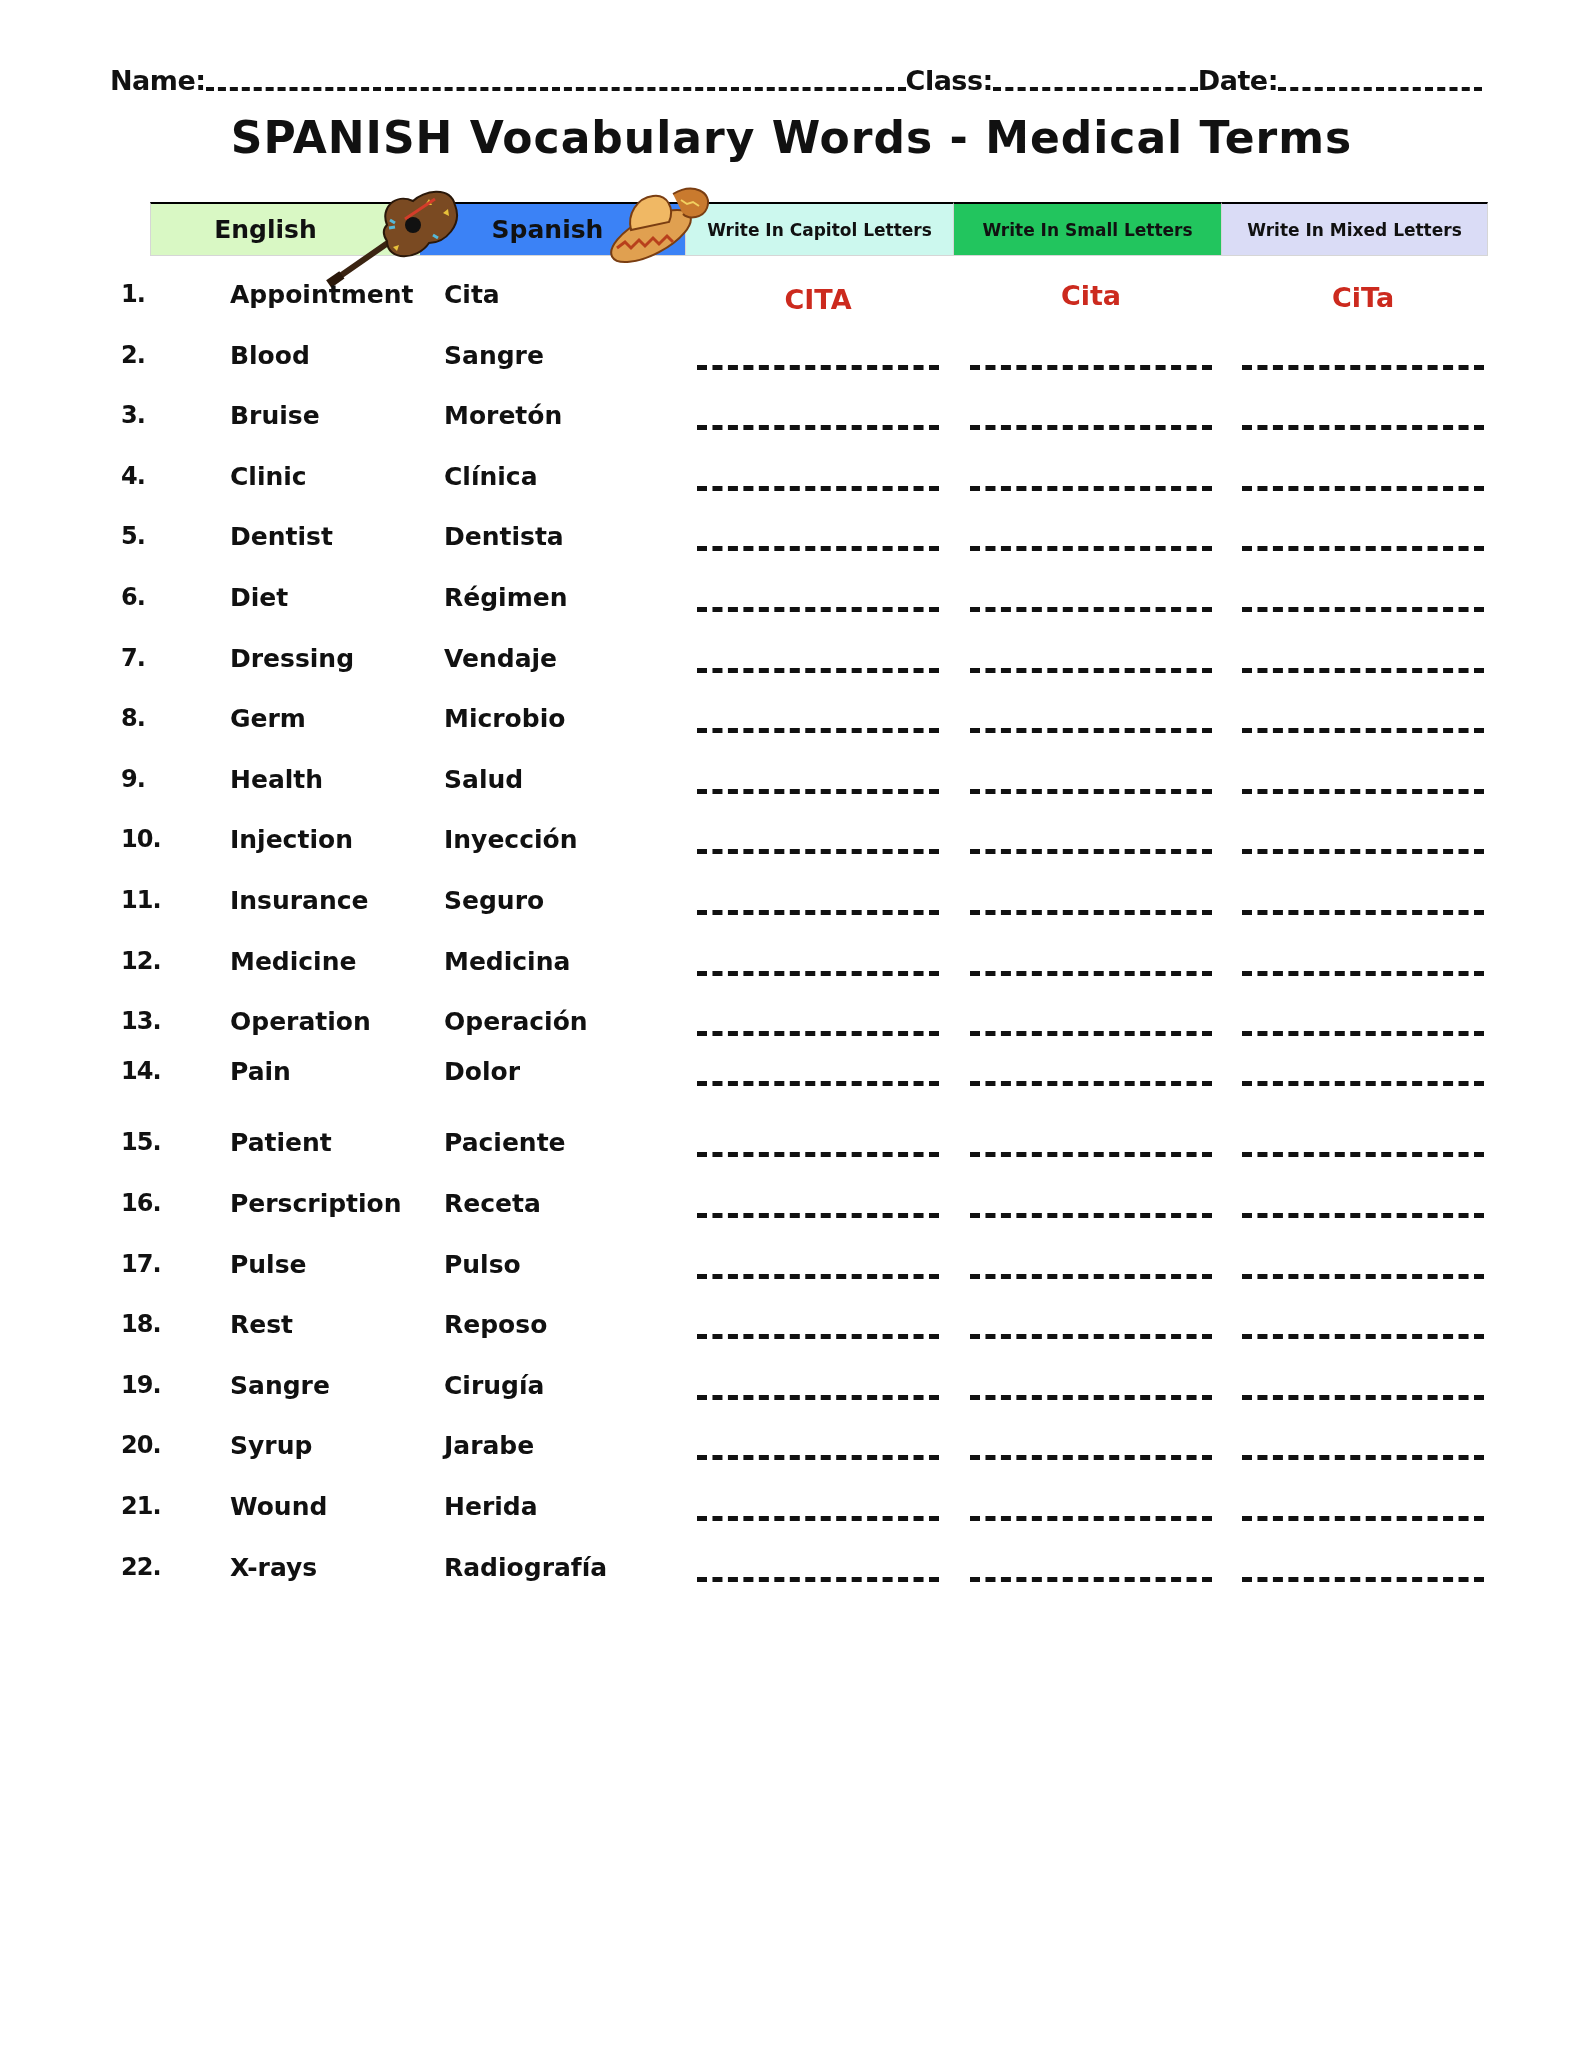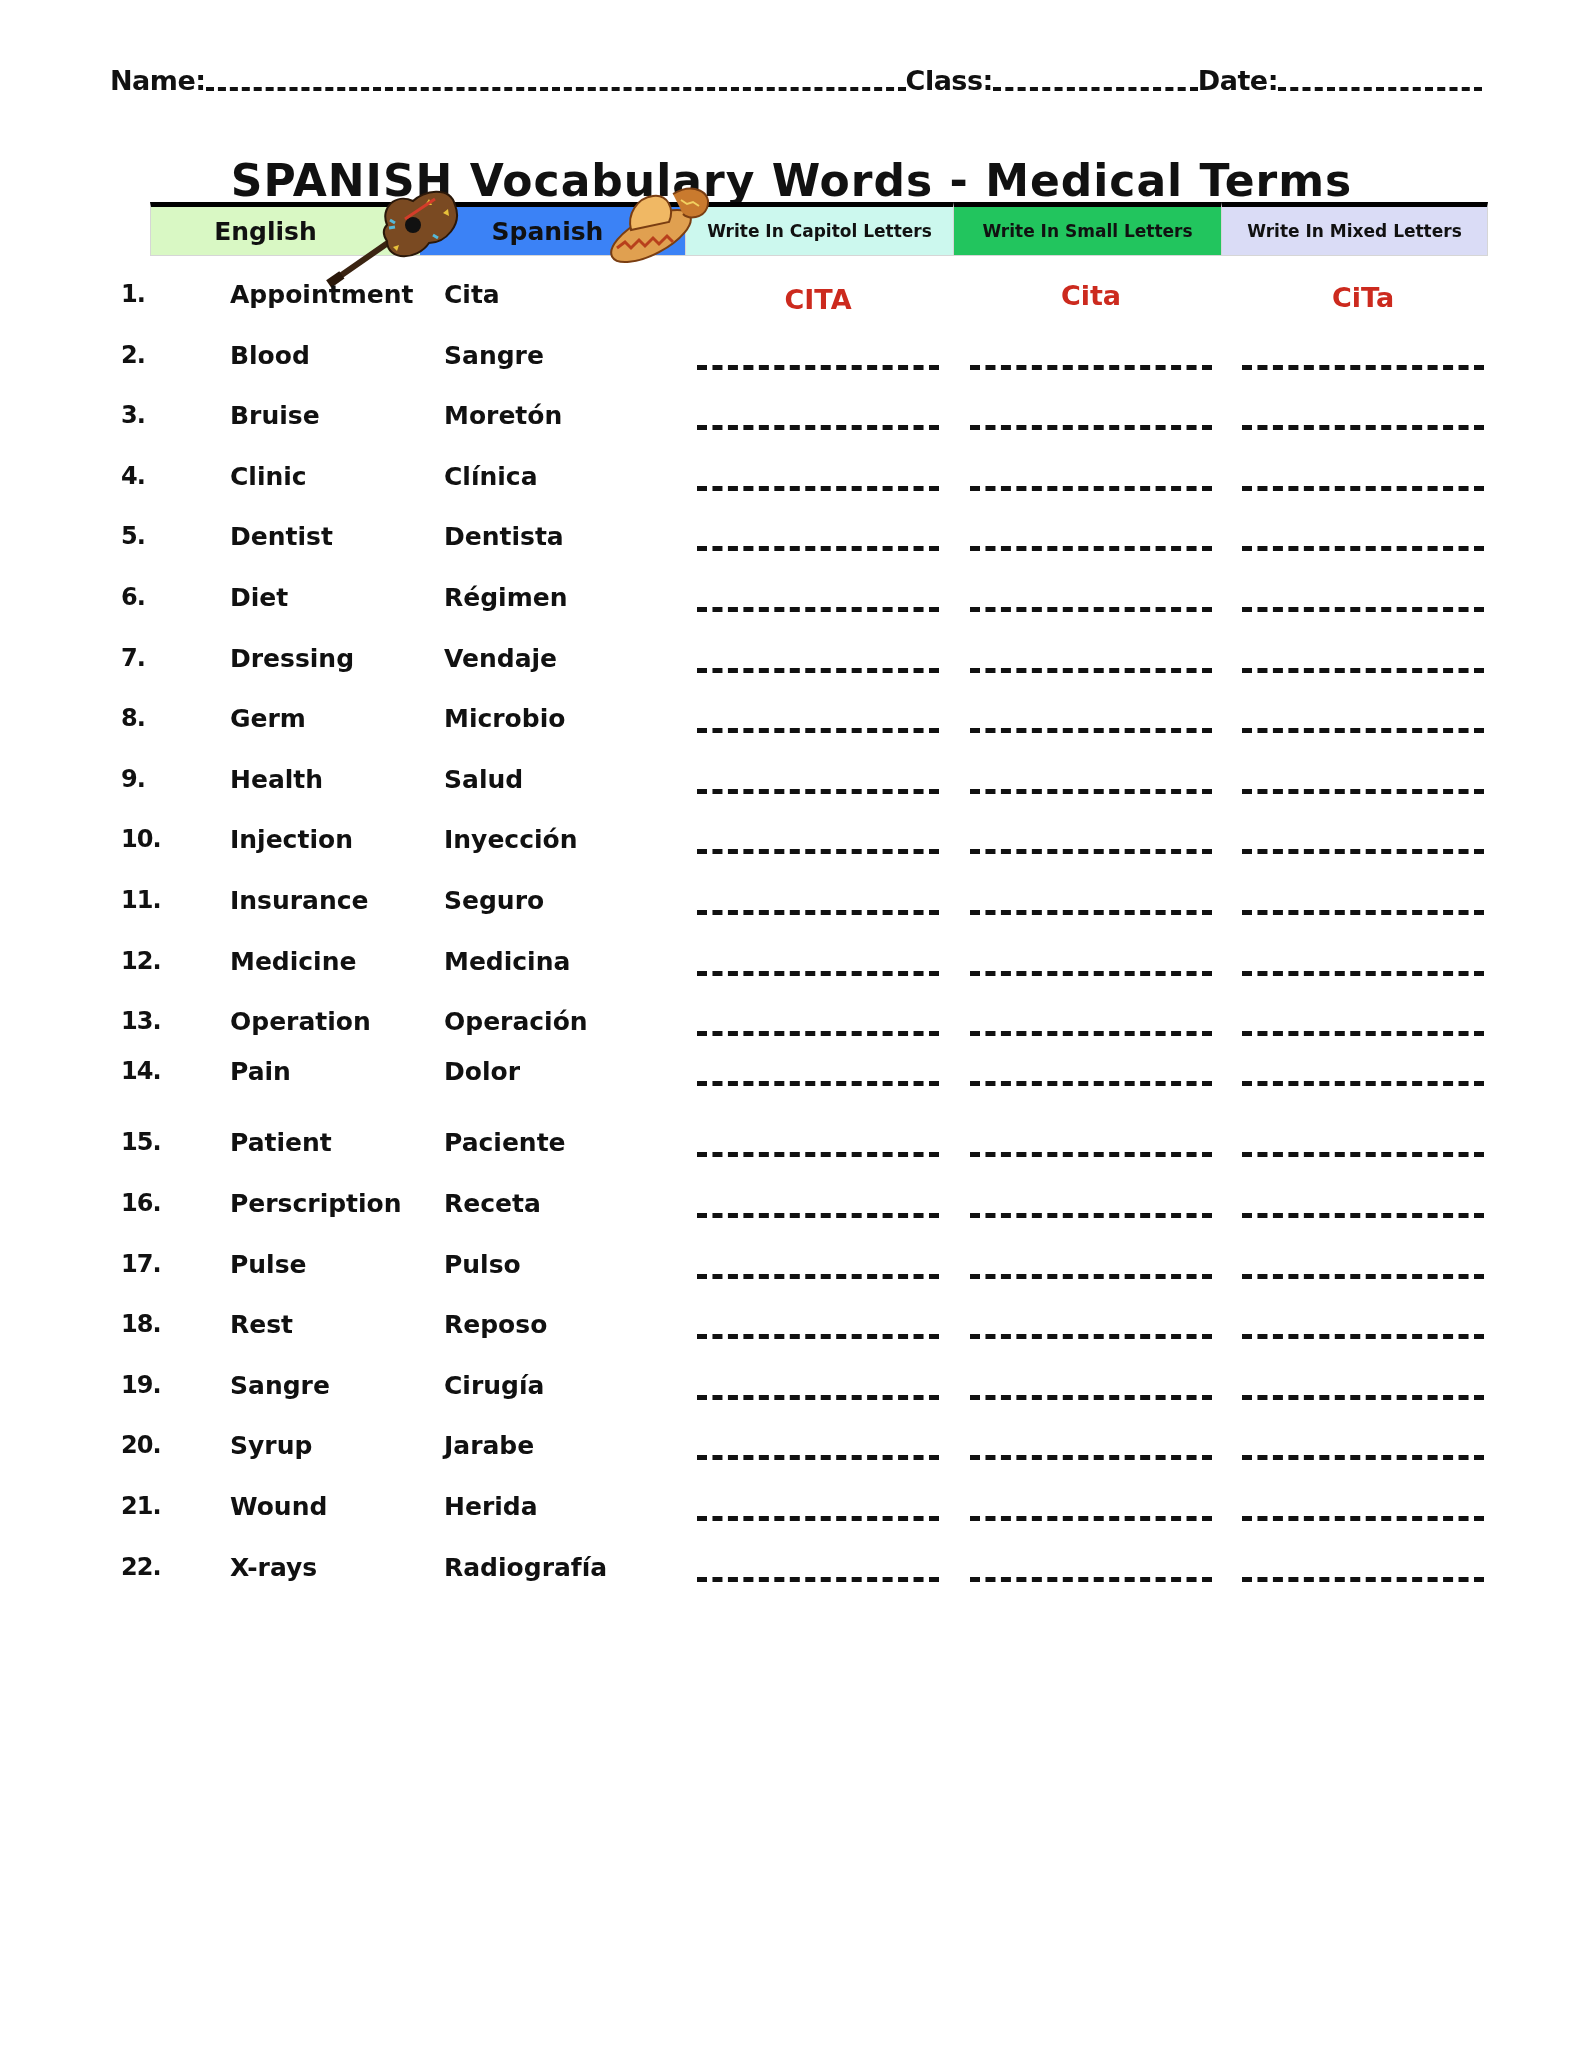--- a/index.html
+++ b/index.html
@@ -9,25 +9,25 @@
 
   .name-line { left:110px; top:62px; width:1372px; height:34px; display:flex; align-items:flex-end;
                font-size:27px; font-weight:bold; letter-spacing:-0.5px; white-space:nowrap; }
   .name-line .lbl { flex:0 0 auto; }
   .name-line .blank { border-bottom:4px dashed #111; height:0; margin-bottom:5px; }
   .blank.name { flex:0 0 700px; }
   .blank.class { flex:0 0 205px; }
   .blank.date { flex:1 1 auto; }
 
   .title { left:0; width:1583px; top:112px; text-align:center; font-size:44px; font-weight:bold;
-           letter-spacing:1px;margin-top:43px; }
+           letter-spacing:1px; }
 
   .header-band { left:150px; top:202px; width:1338px; height:54px; display:flex; }
   .hcell { height:100%; display:flex; align-items:center; justify-content:center;
-           box-sizing:border-box; border-top:5px solid #000000; border-bottom:1px solid #d6d6d6; white-space:nowrap; }
+           box-sizing:border-box; border-top:2px solid #000000; border-bottom:1px solid #d6d6d6; white-space:nowrap; }
   .hcell.big { font-size:25px; font-weight:bold; }
   .hcell.small { font-size:17px; font-weight:bold; }
 
   .guitar { left:325px; top:183px; width:150px; height:105px; }
   .sombrero { left:603px; top:184px; width:112px; height:82px; }
 
   .row { position:absolute; left:0; width:1583px; height:40px; }
   .row .num { position:absolute; left:121px; font-size:24px; font-weight:bold; letter-spacing:-1px; }
   .row .en  { position:absolute; left:230px; font-size:25px; font-weight:bold; }
   .row .es  { position:absolute; left:444px; font-size:25px; font-weight:bold; }

